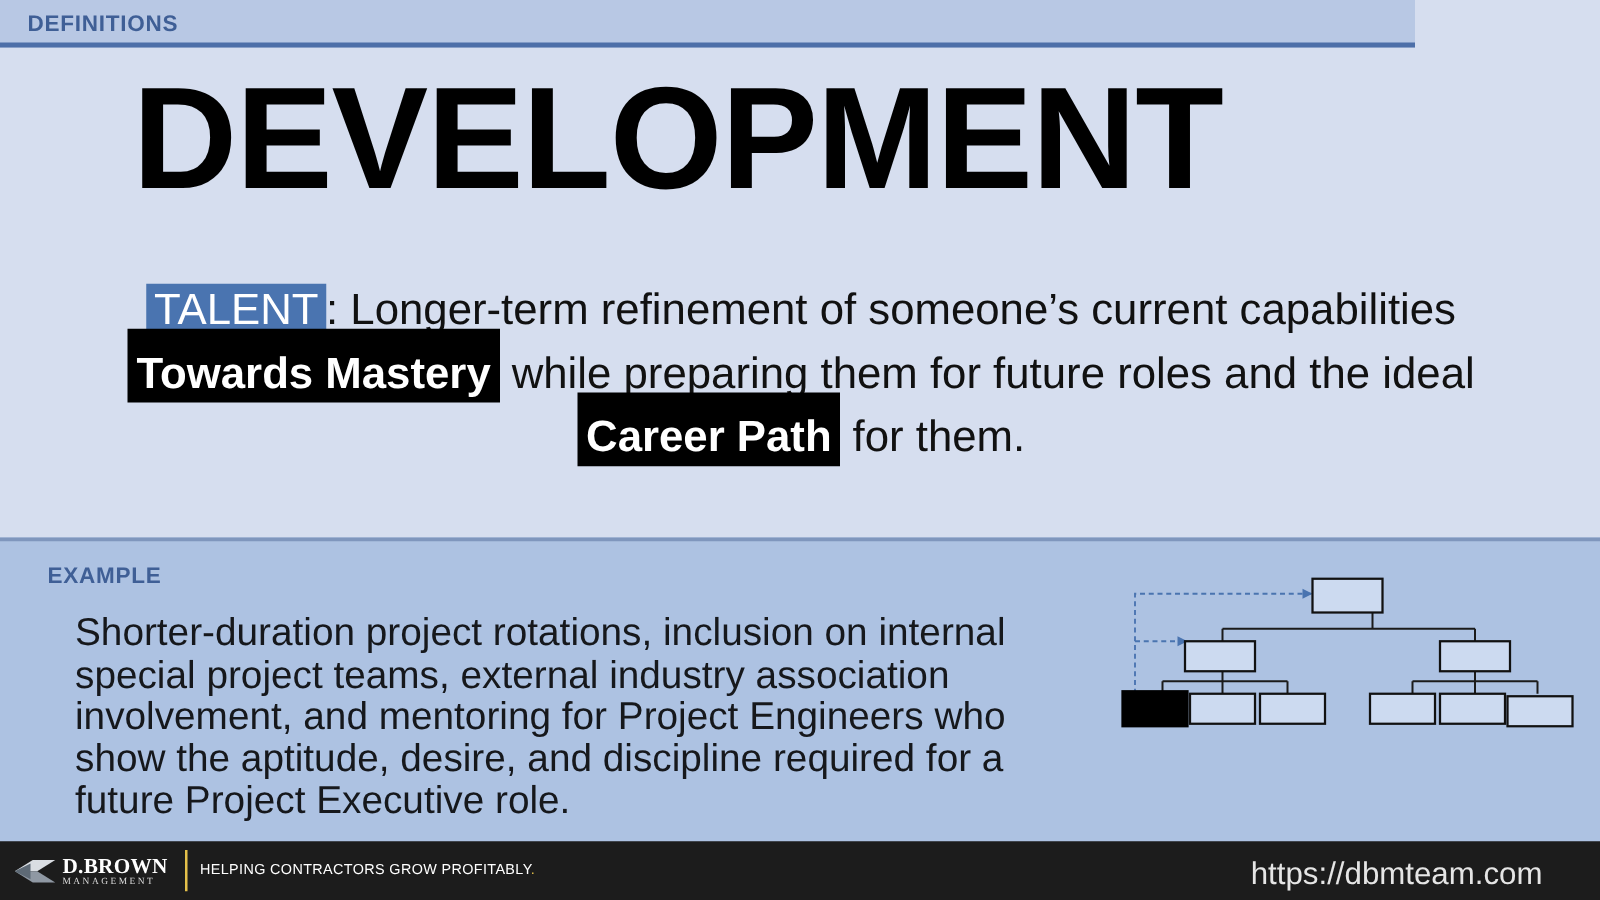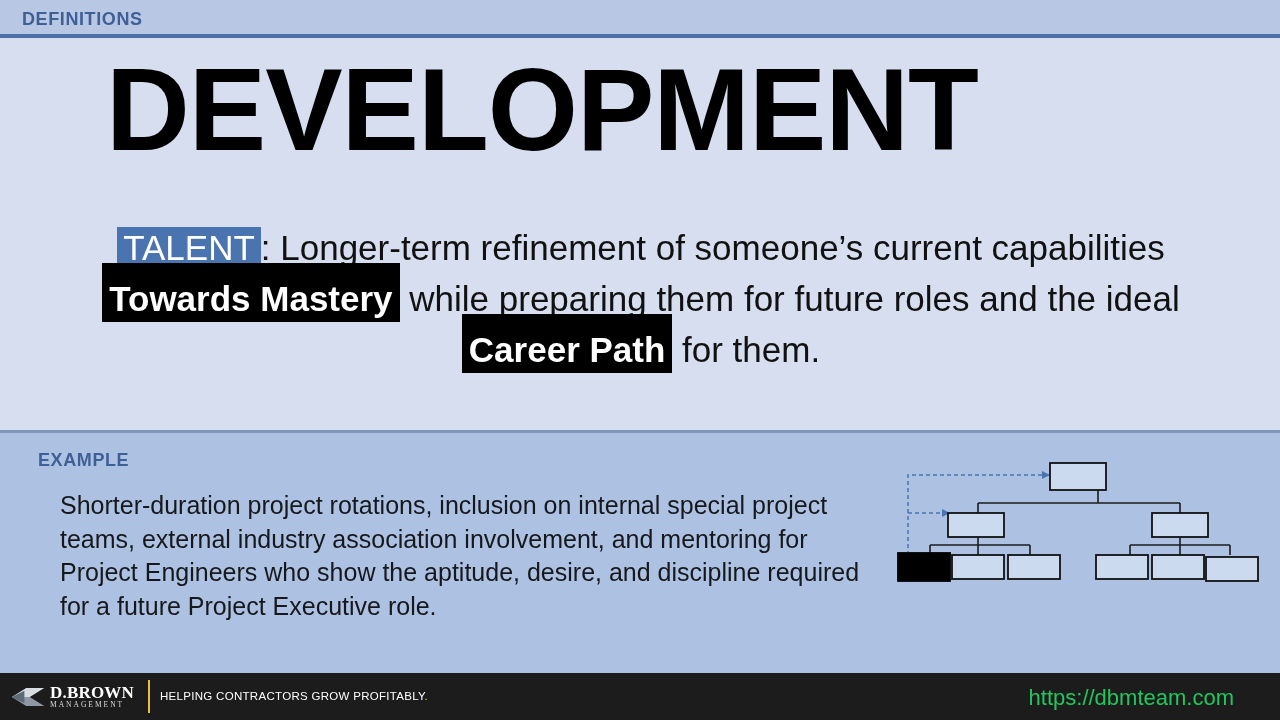--- a/index.html
+++ b/index.html
@@ -17,21 +17,21 @@
     position: relative;
     width: 1280px;
     height: 720px;
     background: #d6deef;
   }
 
   
   .header-band {
     position: absolute;
     top: 0; left: 0;
-    width: 1280px;
+    width: 1132px;
     height: 38px;
     background: #b8c8e4;
     border-bottom: 4px solid #4d6fa8;
     box-sizing: border-box;
   }
   .header-label {
     position: absolute;
     top: 9px;
     left: 22px;
     font-size: 18px;
@@ -94,21 +94,21 @@
     font-size: 18px;
     font-weight: bold;
     letter-spacing: 0.6px;
     color: #3f5f96;
   }
   .example-text {
     position: absolute;
     top: 56px;
     left: 60px;
     width: 810px;
-    font-size: 25px;
+    font-size: 31px;
     line-height: 33.5px;
     color: #16181c;
   }
 
   
   .diagram {
     position: absolute;
     top: 22px;
     left: 890px;
     width: 380px;
@@ -170,22 +170,22 @@
     font-weight: normal;
     letter-spacing: 0.3px;
     color: #ffffff;
     text-align: right;
   }
   .tagline .dot { color: #e4c04a; }
   .site {
     position: absolute;
     top: 12px;
     right: 46px;
-    font-size: 22px;
-    color: #22c55e;
+    font-size: 25px;
+    color: #e5e5e5;
   }
 </style>
 </head>
 <body>
 
 <div class="slide">
 
   <div class="header-band">
     <div class="header-label">DEFINITIONS</div>
   </div>

